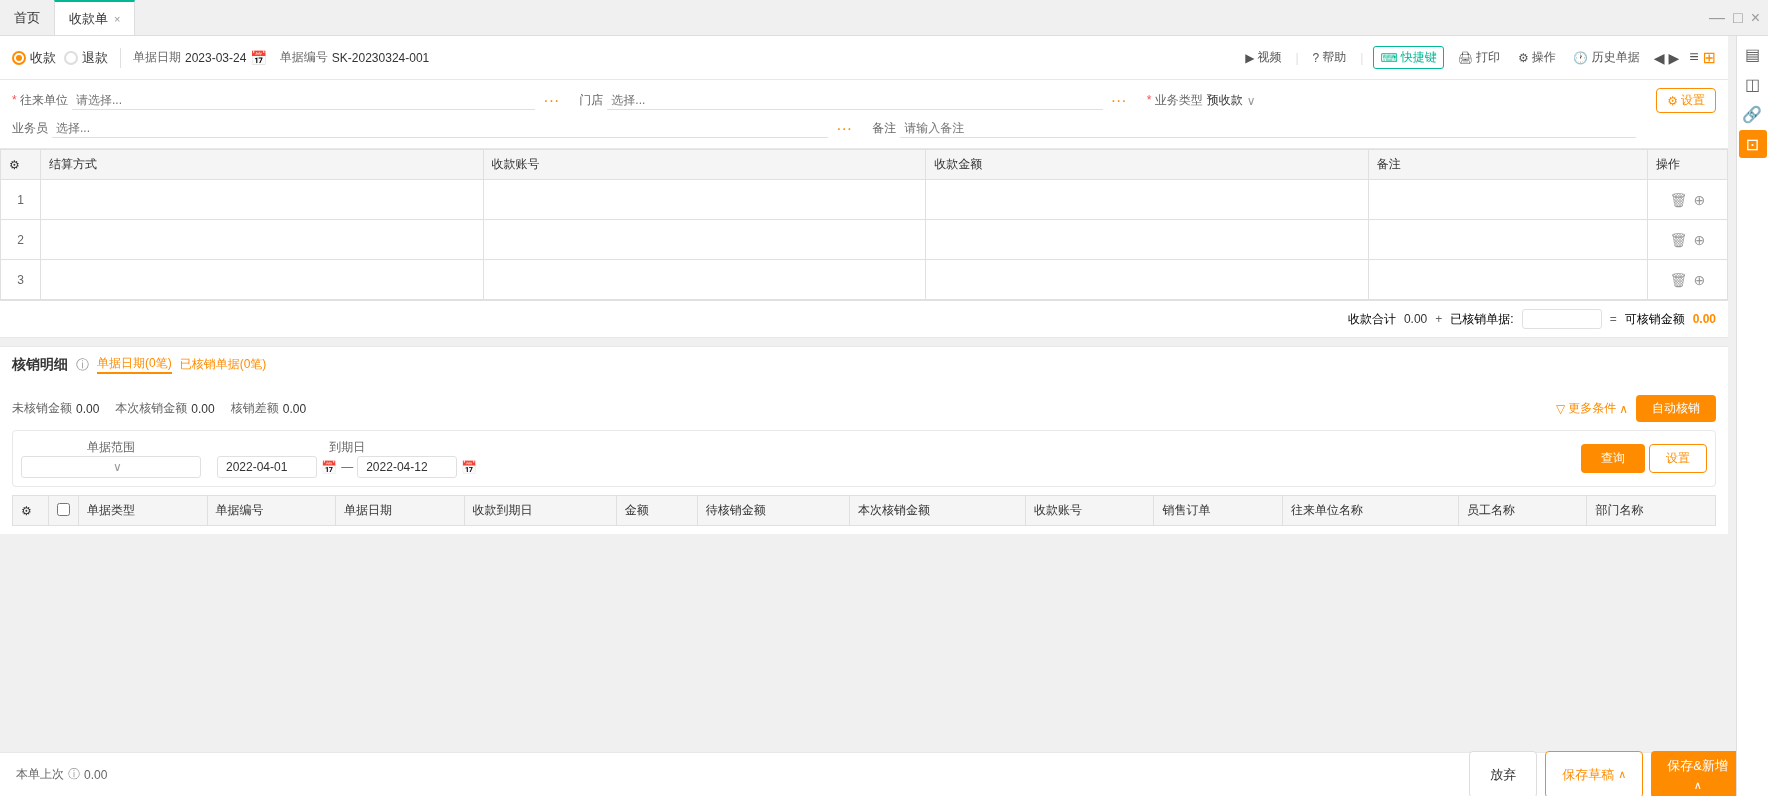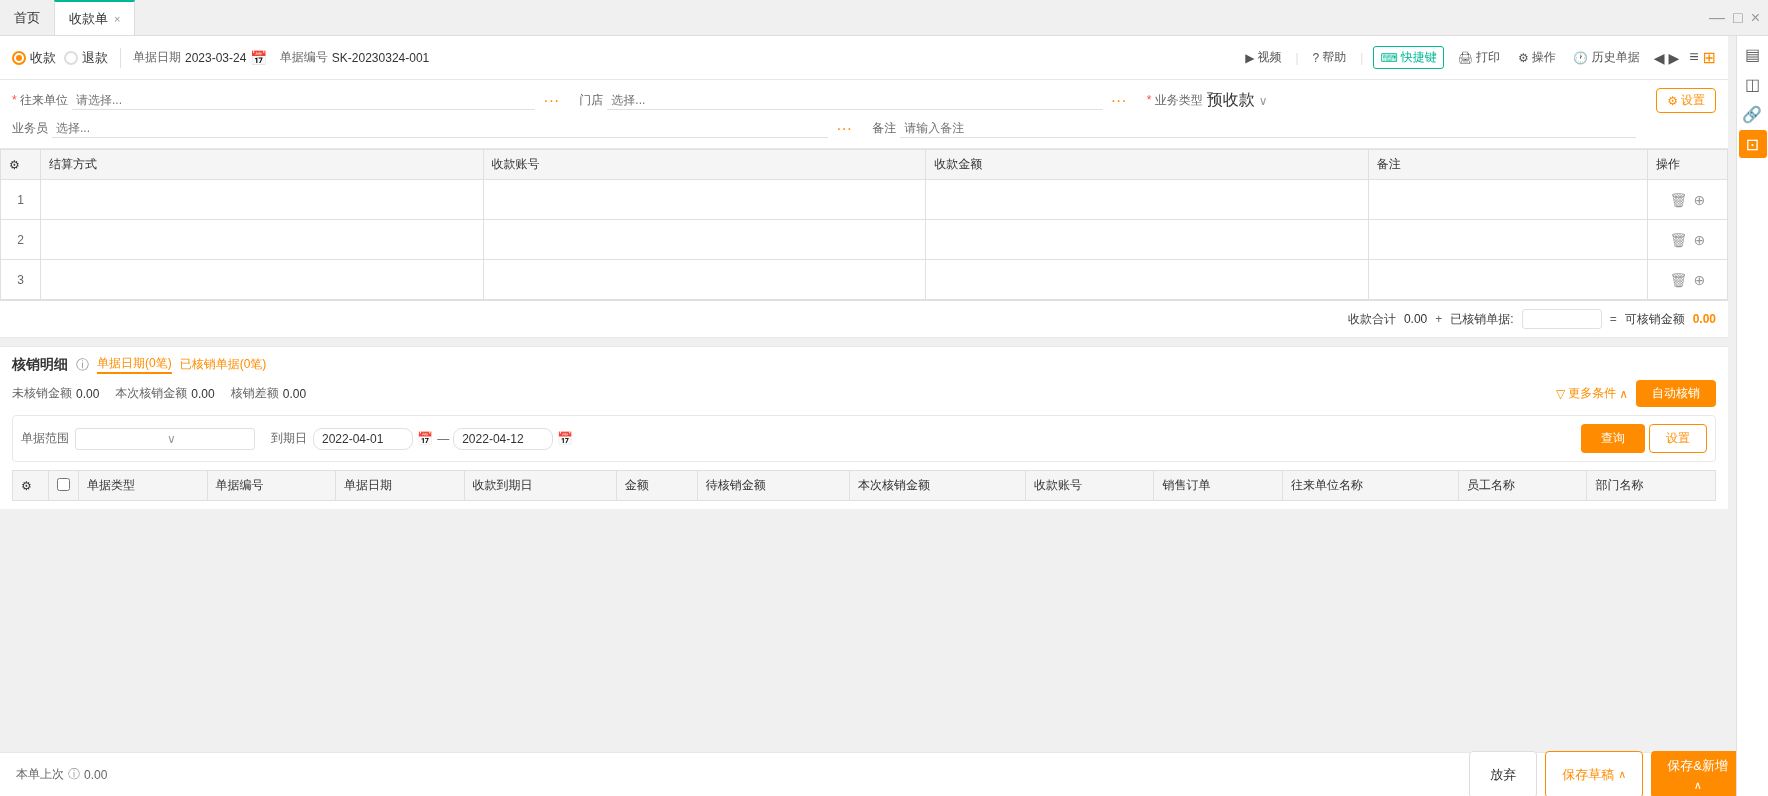--- a/index.html
+++ b/index.html
@@ -73,21 +73,21 @@
     .form-field label {
       color: #666; white-space: nowrap; font-size: 12px; min-width: fit-content;
     }
     .form-field label.required::before { content: '* '; color: #ff4d4f; }
     .form-field input {
       flex: 1; border: none; border-bottom: 1px solid #e0e0e0; outline: none;
       font-size: 12px; padding: 2px 4px; color: #999; background: transparent;
       min-width: 0;
     }
     .more-btn { color: #ff8c00; cursor: pointer; font-size: 16px; margin-left: 4px; }
-    .form-field .select-val { color: #333; font-size: 16px; }
+    .form-field .select-val { color: #333; font-size: 12px; }
     .form-field .chevron { color: #999; font-size: 12px; cursor: pointer; }
     .setting-btn {
       background: #fff; border: 1px solid #ff8c00; color: #ff8c00;
       border-radius: 4px; padding: 3px 10px; cursor: pointer; font-size: 12px;
       display: flex; align-items: center; gap: 3px;
     }
 
     
     .table-section {
       background: #fff;
@@ -122,70 +122,70 @@
     .col-num { width: 40px; text-align: center; }
     .col-action { width: 80px; text-align: center; }
 
     
     .summary-row {
       background: #fff; padding: 8px 12px;
       display: flex; align-items: center; justify-content: flex-end;
       gap: 8px; border-top: 1px solid #e0e0e0; border-bottom: 1px solid #e8e8e8;
       font-size: 12px;
     }
-    .summary-row .label { color: #404040; }
+    .summary-row .label { color: #000000; }
     .summary-row .val { color: #333; }
     .summary-row .orange { color: #ff8c00; font-weight: 600; }
     .summary-row .plus { color: #666; }
     .summary-row .equals { color: #666; }
     .summary-row input.summary-input {
       width: 80px; border: 1px solid #e0e0e0; border-radius: 3px;
       padding: 2px 6px; outline: none; font-size: 12px; text-align: right;
     }
 
     
     .writeoff-section {
       background: #fff; margin-top: 8px; padding: 8px 12px;
       border-top: 1px solid #e8e8e8;
     }
     .writeoff-header {
-      display: flex; align-items: center; gap: 8px; margin-bottom: 6px;
+      display: flex; align-items: center; gap: 8px; margin-bottom: 21px;
     }
     .writeoff-title { font-size: 14px; font-weight: 600; color: #333; }
     .info-icon { color: #999; cursor: pointer; font-size: 13px; }
     .tab-link { color: #ff8c00; cursor: pointer; font-size: 12px; }
     .tab-link.active { border-bottom: 2px solid #ff8c00; }
 
     .writeoff-stats {
       display: flex; align-items: center; gap: 16px; margin-bottom: 8px; font-size: 12px;
     }
     .stat-item { display: flex; align-items: center; gap: 4px; }
     .stat-label { color: #666; }
     .stat-val { color: #333; }
     .filter-btn { color: #ff8c00; cursor: pointer; font-size: 12px; display: flex; align-items: center; gap: 3px; }
     .auto-btn {
       background: #ff8c00; color: #fff; border: none; border-radius: 4px;
       padding: 5px 16px; cursor: pointer; font-size: 12px;
     }
 
     .filter-field {
-      display: flex; align-items: center; gap: 6px; font-size: 12px;
+      display: flex; align-items: center; font-size: 12px; flex-direction: column;
     }
     .filter-field label { color: #666; white-space: nowrap; }
     .filter-select {
       display: flex; align-items: center; gap: 4px;
       border: 1px solid #e0e0e0; border-radius: 3px; padding: 3px 8px;
       min-width: 180px; cursor: pointer; background: #fff;
     }
     .filter-select span { flex: 1; color: #999; }
     .filter-date {
       display: flex; align-items: center; gap: 4px;
     }
     .date-input {
-      border: 1px solid #e0e0e0; border-radius: 9px; padding: 3px 8px;
+      border: 1px solid #e0e0e0; border-radius: 3px; padding: 3px 8px;
       font-size: 12px; width: 100px; color: #333;
     }
     .date-sep { color: #666; }
     .cal-icon { color: #999; cursor: pointer; font-size: 13px; }
 
     .query-btn {
       background: #ff8c00; color: #fff; border: none; border-radius: 4px;
       padding: 5px 20px; cursor: pointer; font-size: 12px;
     }
     .setting-btn2 {

